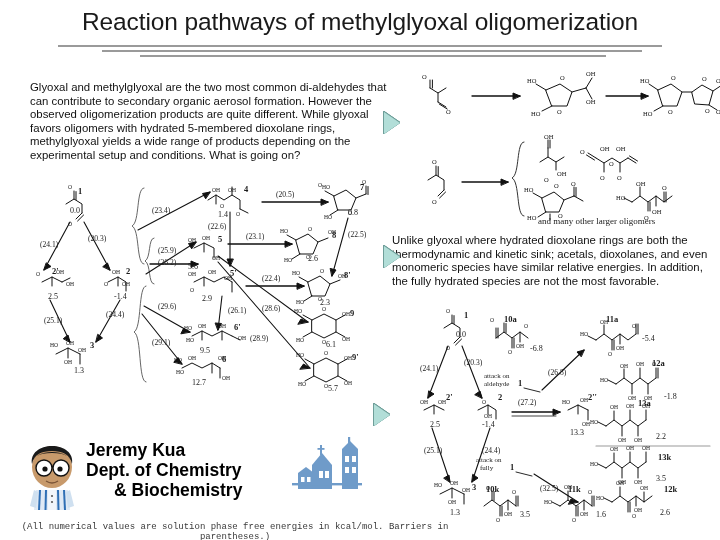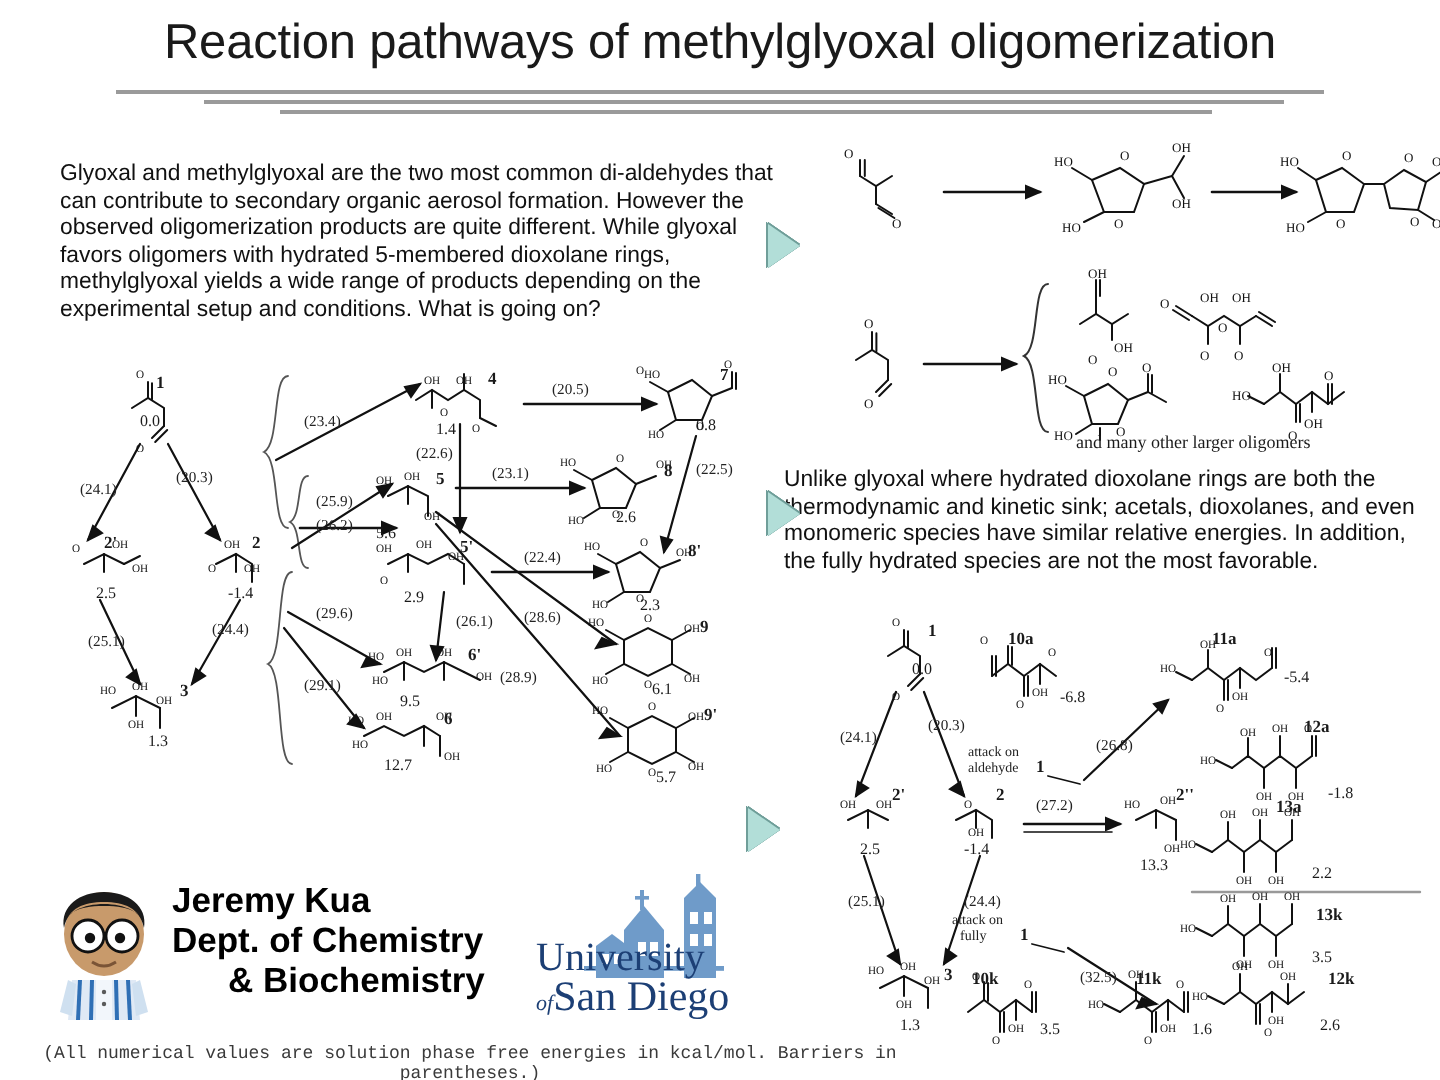--- a/index.html
+++ b/index.html
@@ -701,20 +701,16 @@
         <rect x="52" y="2" width="2" height="10"></rect>
         <rect x="49.5" y="5" width="7" height="1.8"></rect>
         <path d="M30 30 L38 24 L46 30 L46 46 L30 46 Z"></path>
         <rect x="33" y="34" width="3.5" height="5" fill="#fff"></rect>
         <rect x="39" y="34" width="3.5" height="5" fill="#fff"></rect>
         <rect x="51" y="28" width="4" height="7" fill="#fff"></rect>
         <rect x="57" y="28" width="4" height="7" fill="#fff"></rect>
         <rect x="24" y="40" width="70" height="2.4"></rect>
       </g>
     </svg>
-    <div class="usd-text">
-      <span class="usd-1">University</span>
-      <span class="usd-2"><span class="usd-of">of</span><span>San Diego</span></span>
-    </div>
   </div>
 
   <div id="footnote">(All numerical values are solution phase free energies in kcal/mol. Barriers in parentheses.)</div>
 </div>
 
 </body></html>

